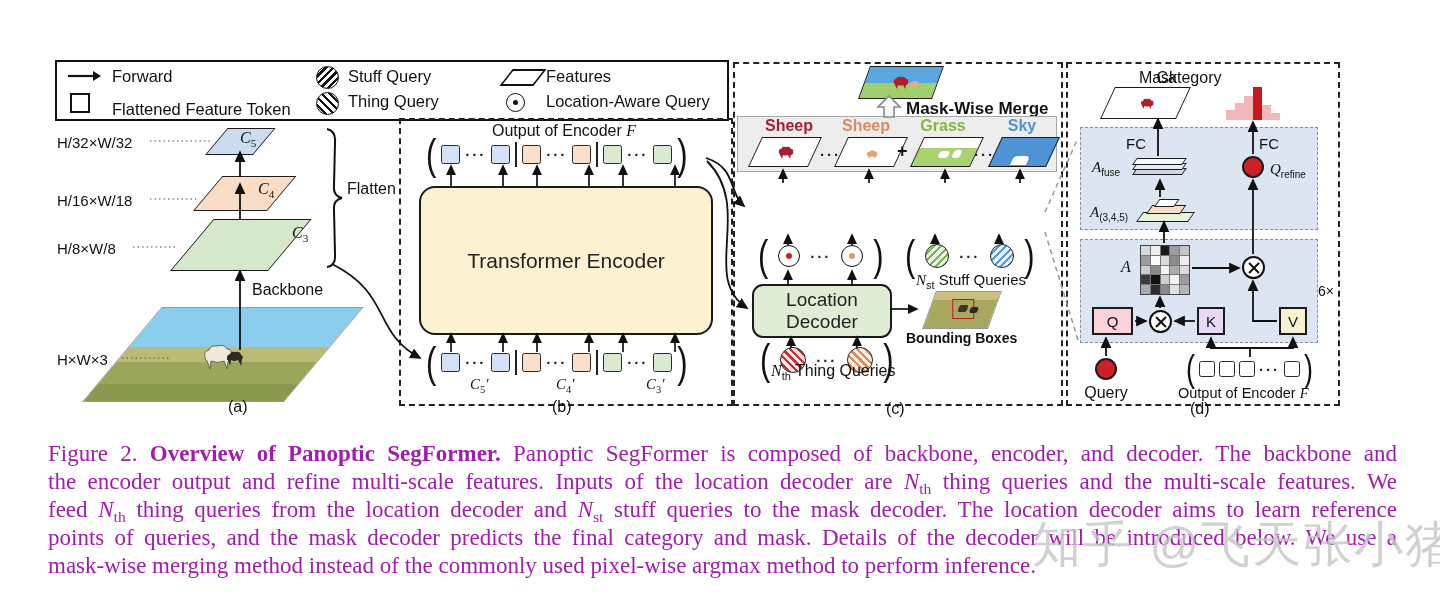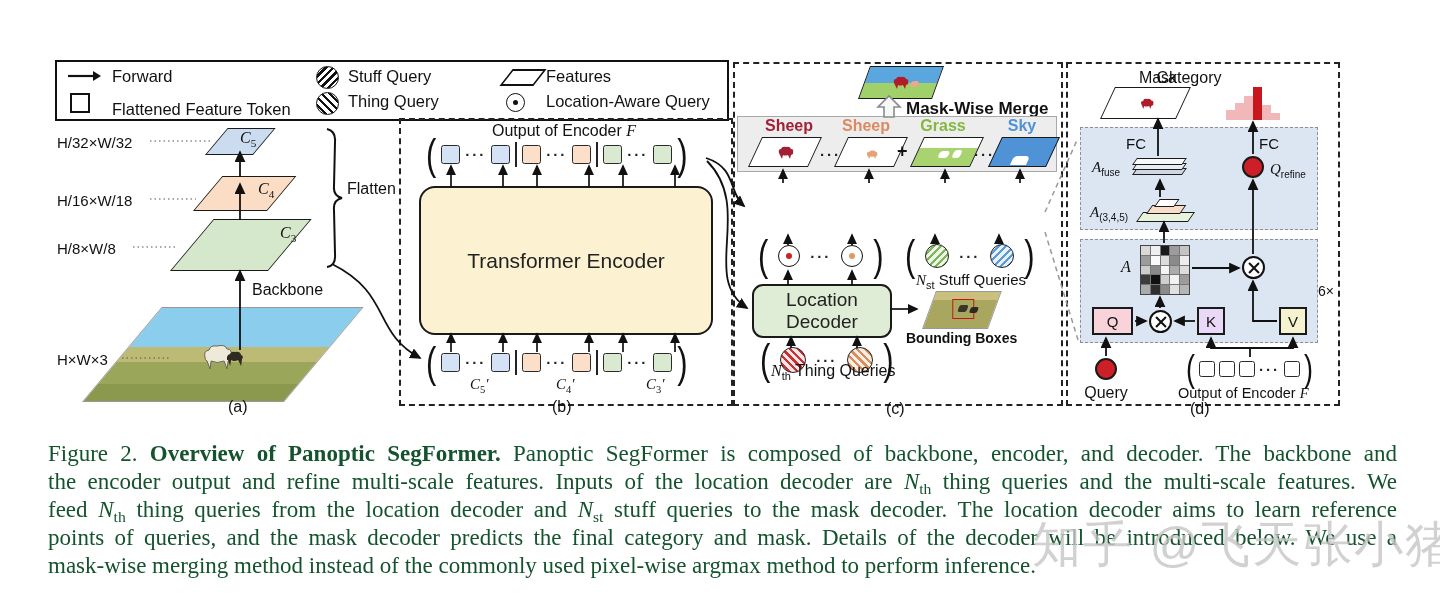--- a/index.html
+++ b/index.html
@@ -46,21 +46,21 @@
   
   .band{background:#ededed;border:1.5px solid #a8a8a8;}
   .masklbl{font-size:16px;font-weight:bold;text-align:center;}
   
   .attn-grid{display:grid;grid-template-columns:repeat(5,1fr);grid-auto-rows:1fr;gap:1px;
              background:#777;border:1.5px solid #444;width:50px;height:50px;box-sizing:border-box;}
   
   .hist{display:flex;align-items:flex-end;gap:0;}
   
   .capline{position:absolute;left:48px;width:1349px;height:28px;font-family:"Liberation Serif",serif;
-           font-size:23px;color:#14532d;text-align:justify;text-align-last:justify;white-space:nowrap;}
+           font-size:23px;color:#a21caf;text-align:justify;text-align-last:justify;white-space:nowrap;}
   .capline.last{text-align-last:left;}
   .tag{font-size:16px;color:#111;}
   .smallmath{font-size:15px;}
   .watermark{font-size:49px;color:#c6c6c6;opacity:.8;white-space:nowrap;letter-spacing:2px;
              font-family:"Liberation Sans",sans-serif;}
 </style>
 </head>
 <body>
 
 <div id="canvas">
@@ -89,21 +89,21 @@
   <div class="abs lbl" style="left:57px;top:134px;">H/32×W/32</div>
   <div class="abs lbl" style="left:57px;top:192px;">H/16×W/18</div>
   <div class="abs lbl" style="left:57px;top:240px;">H/8×W/8</div>
   <div class="abs lbl" style="left:57px;top:351px;">H×W×3</div>
 
   <div class="abs pg sk40" style="left:205px;top:128px;width:46px;height:25px;background:#ccdcf0;"></div>
   <div class="abs pg sk40" style="left:193px;top:176px;width:72px;height:33px;background:#fbdcc4;"></div>
   <div class="abs pg sk40" style="left:170px;top:219px;width:96px;height:50px;background:#d6e8cc;"></div>
   <div class="abs math" style="left:240px;top:129px;font-size:16px;"><span>C</span><sub>5</sub></div>
   <div class="abs math" style="left:258px;top:180px;font-size:16px;"><span>C</span><sub>4</sub></div>
-  <div class="abs math" style="left:280px;top:224px;font-size:16px;"><span>C</span><sub>3</sub></div>
+  <div class="abs math" style="left:292px;top:224px;font-size:16px;"><span>C</span><sub>3</sub></div>
 
   <div class="abs lbl" style="left:252px;top:281px;font-size:16px;">Backbone</div>
   <div class="abs lbl" style="left:347px;top:180px;font-size:16px;text-align:center;">Flatten</div>
 
   <div class="abs pg sk40" style="left:82px;top:307px;width:200px;height:93px;border:1px solid #999;
        background:linear-gradient(180deg,#8acdec 0 42%,#bcba74 42% 58%,#9aa65a 58% 82%,#8b994f 82%);overflow:hidden;">
     <svg width="46" height="34" style="position:absolute;left:80px;top:34px;transform:skewX(40deg);">
       <path d="M6,16 Q4,9 10,8 Q11,3 18,4 Q26,2 28,7 Q33,7 32,13 Q33,17 29,19 L28,27 L25,19 Q18,22 12,19 L11,27 L8,19 Q6,18 6,16 Z" fill="#efe9da" stroke="#6b6552" stroke-width="1"></path>
       <path d="M28,18 Q27,13 31,12 Q32,9 36,10 Q41,9 42,13 Q45,14 43,17 L42,24 L39,18 Q35,20 32,18 L31,24 L29,18 Z" fill="#2e2a22"></path>
     </svg>

